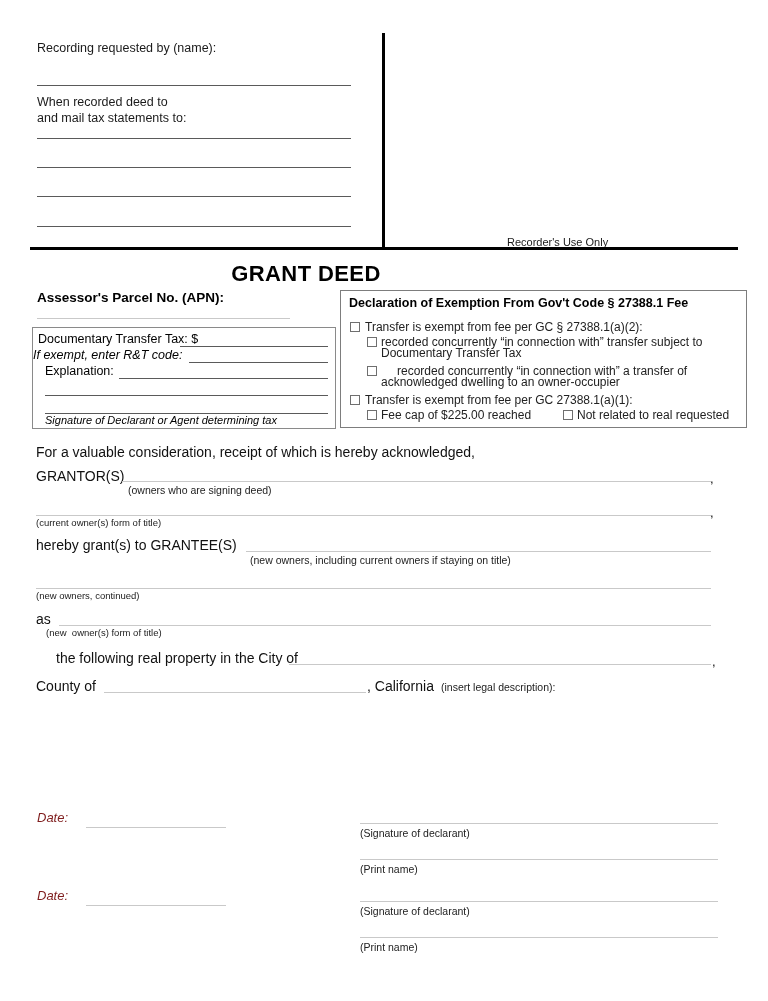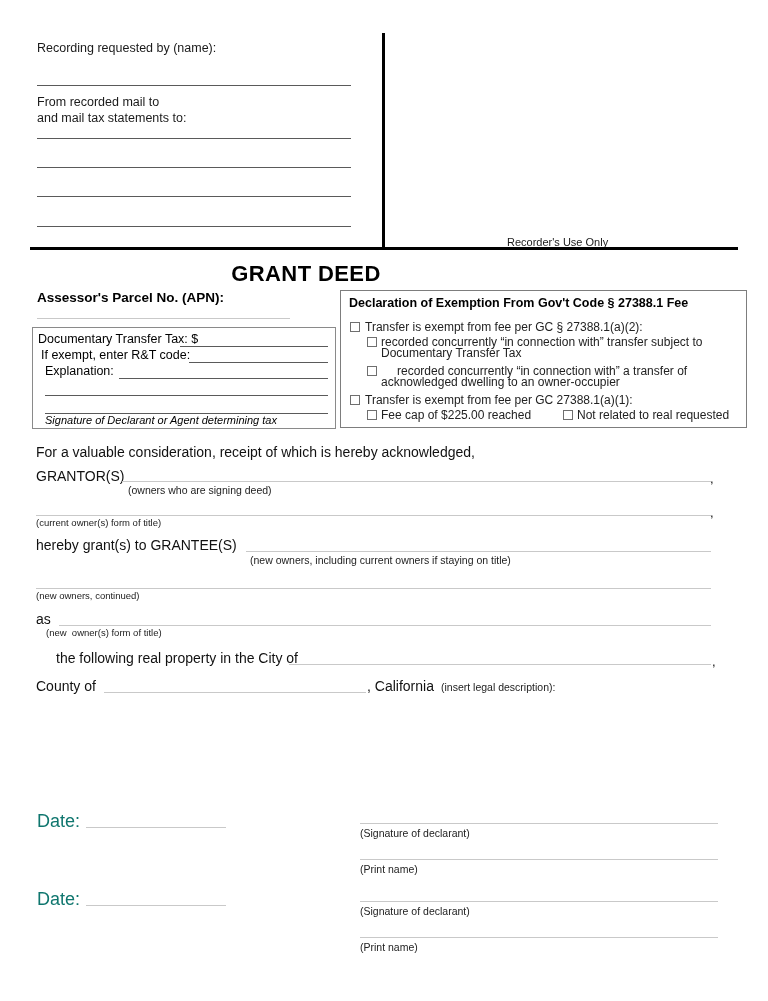--- a/index.html
+++ b/index.html
@@ -86,36 +86,36 @@
     display: inline-block;
     width: 8px;
     height: 8px;
     border: 1.3px solid #6f6f6f;
     background: #fff;
     vertical-align: -1px;
   }
 
   
   .body-txt { font-size: 14px; color: #111; }
-  .body-txt-sm { font-size: 18px; color: #0f766e; }
+  .body-txt-sm { font-size: 13px; color: #7f1d1d; font-style: italic; }
   .hint { font-size: 9.5px; color: #222; }
   .hint-11 { font-size: 10.5px; color: #222; }
   .comma { font-size: 13px; color: #111; }
   .sig-cap { font-size: 10.5px; color: #222; }
 </style>
 </head>
 <body>
 
 <div id="page">
 
   <div class="abs txt hdr-label" style="left:37px; top:41px;">Recording requested by (name):</div>
 
   <div class="abs rule-dark" style="left:37px; top:85px; width:314px;"></div>
 
-  <div class="abs txt hdr-label" style="left:37px; top:95px;">From recorded mail to</div>
+  <div class="abs txt hdr-label" style="left:37px; top:95px;">When recorded deed to</div>
   <div class="abs txt hdr-label" style="left:37px; top:111px;">and mail tax statements to:</div>
 
   <div class="abs rule-dark" style="left:37px; top:138px; width:314px;"></div>
   <div class="abs rule-dark" style="left:37px; top:167px; width:314px;"></div>
   <div class="abs rule-dark" style="left:37px; top:196px; width:314px;"></div>
   <div class="abs rule-dark" style="left:37px; top:226px; width:314px;"></div>
 
   <div class="abs vrule" style="left:382px; top:33px; height:216px;"></div>
 
   <div class="abs txt rec-use" style="left:507px; top:236px;">Recorder's Use Only</div>
@@ -125,21 +125,21 @@
   <div class="abs txt doc-title" style="left:0px; top:261px; width:612px; text-align:center;">GRANT DEED</div>
 
   <div class="abs txt apn-label" style="left:37px; top:290px;">Assessor's Parcel No. (APN):</div>
   <div class="abs rule-light" style="left:37px; top:318px; width:253px;"></div>
 
   <div class="abs dtt-box" style="left:32px; top:327px; width:302px; height:100px;">
 
     <div class="abs txt dtt-b" style="left:5px; top:4px;">Documentary Transfer Tax: $</div>
     <div class="abs rule-dark" style="left:147px; top:18px; width:148px;"></div>
 
-    <div class="abs txt dtt-n" style="left:8px; top:20px;">If exempt, enter R&amp;T code:</div>
+    <div class="abs txt dtt-n" style="left:0; top:20px;font-style:italic;">If exempt, enter R&amp;T code:</div>
     <div class="abs rule-dark" style="left:156px; top:34px; width:139px;"></div>
 
     <div class="abs txt dtt-n" style="left:12px; top:36px;">Explanation:</div>
     <div class="abs rule-dark" style="left:86px; top:50px; width:209px;"></div>
 
     <div class="abs rule-dark" style="left:12px; top:67px; width:283px;"></div>
 
     <div class="abs rule-dark" style="left:12px; top:85px; width:283px;"></div>
 
     <div class="abs txt dtt-sig" style="left:12px; top:86px;">Signature of Declarant or Agent determining tax</div>

